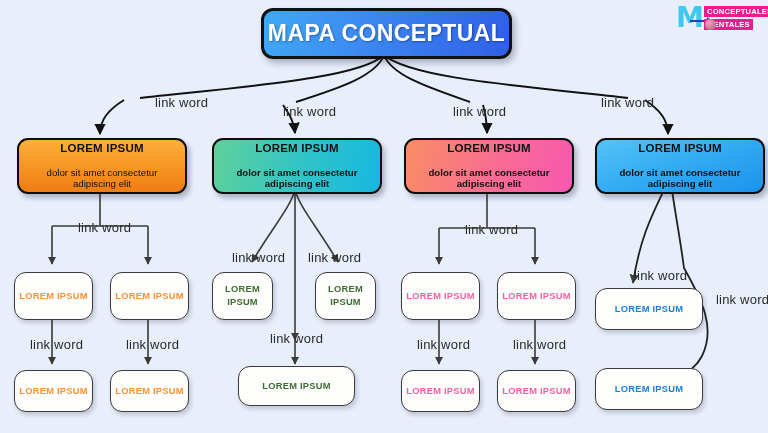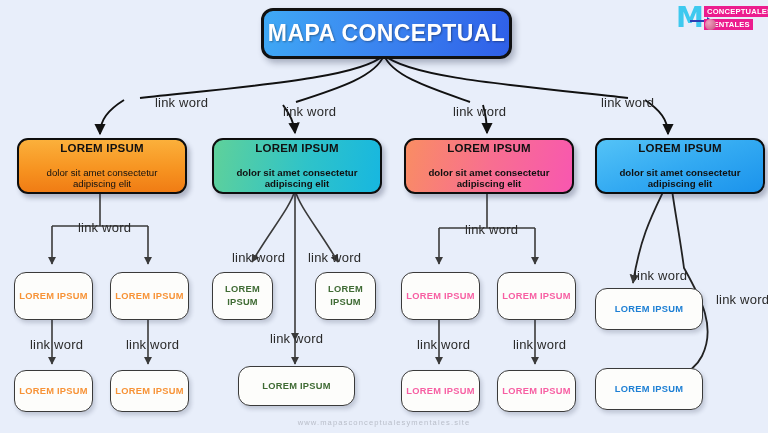--- a/index.html
+++ b/index.html
@@ -250,15 +250,14 @@
   <div class="lw" style="left:634px;top:268px;">link word</div>
   <div class="lw" style="left:716px;top:292px;">link word</div>
 
   <div class="leaf c-blue" style="left:595px;top:288px;width:106px;height:40px;">
     <span>LOREM IPSUM</span>
   </div>
   <div class="leaf c-blue" style="left:595px;top:368px;width:106px;height:40px;">
     <span>LOREM IPSUM</span>
   </div>
 
-  <div class="footer">www.mapasconceptualesymentales.site</div>
 
 </div>
 
 </body></html>

